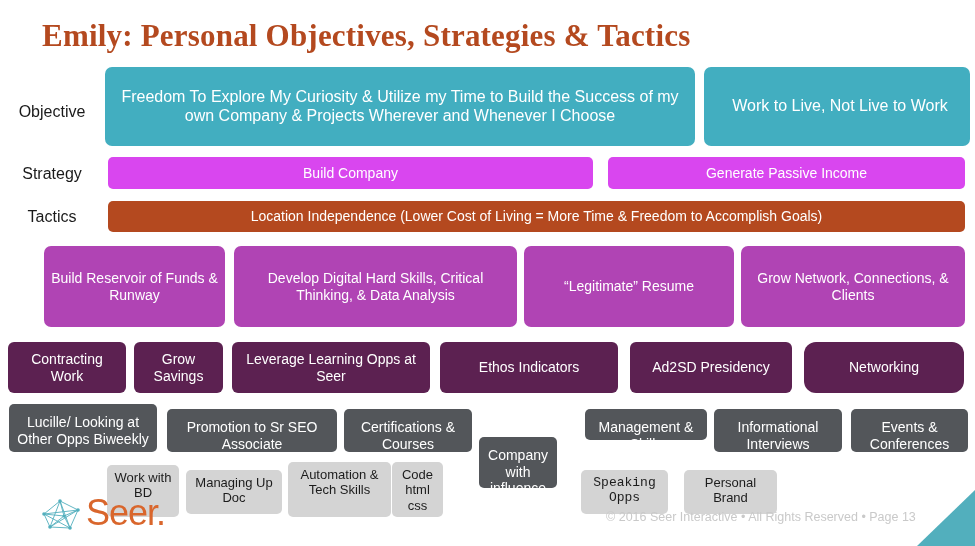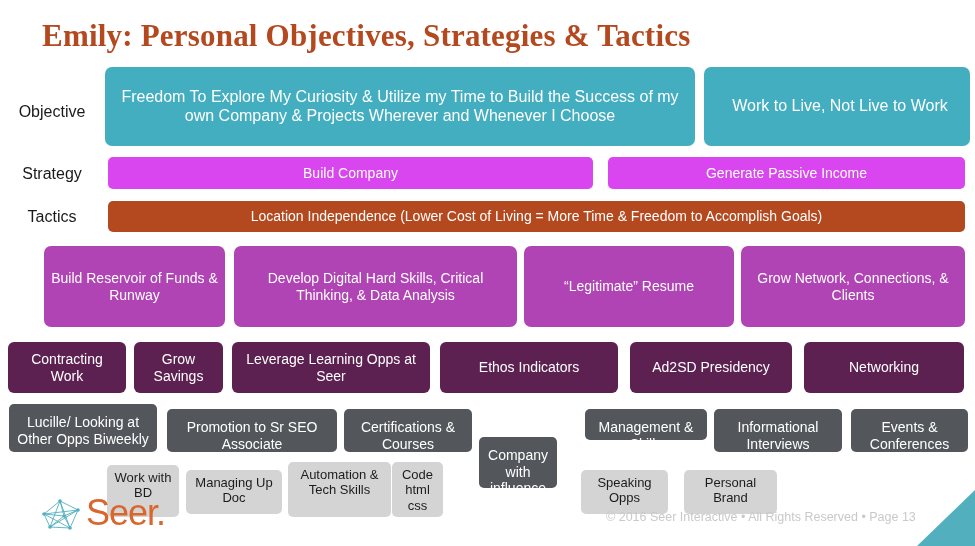--- a/index.html
+++ b/index.html
@@ -193,21 +193,21 @@
   </div>
   <div class="box darkpurple-box" style="left:232px; top:342px; width:198px; height:51px;">
     <span class="box-text">Leverage Learning Opps at Seer</span>
   </div>
   <div class="box darkpurple-box" style="left:440px; top:342px; width:178px; height:51px;">
     <span class="box-text">Ethos Indicators</span>
   </div>
   <div class="box darkpurple-box" style="left:630px; top:342px; width:162px; height:51px;">
     <span class="box-text">Ad2SD Presidency</span>
   </div>
-  <div class="box darkpurple-box" style="left:804px; top:342px; width:160px; height:51px;">
+  <div class="box darkpurple-box" style="left:804px; top:342px; width:160px; height:51px;border-radius:12px;">
     <span class="box-text">Networking</span>
   </div>
 
   <div class="box gray-box" style="left:9px; top:404px; width:148px; height:48px;">
     <span class="box-text">Lucille/ Looking at Other Opps Biweekly</span>
   </div>
   <div class="box gray-box" style="left:167px; top:409px; width:170px; height:43px;">
     <span class="box-text">Promotion to Sr SEO Associate</span>
   </div>
   <div class="box gray-box" style="left:344px; top:409px; width:128px; height:43px;">
@@ -231,21 +231,21 @@
   </div>
   <div class="box lightgray-box" style="left:186px; top:470px; width:96px; height:44px;">
     <span class="box-text">Managing Up Doc</span>
   </div>
   <div class="box lightgray-box" style="left:288px; top:462px; width:103px; height:55px;">
     <span class="box-text">Automation &amp; Tech Skills</span>
   </div>
   <div class="box lightgray-box" style="left:392px; top:462px; width:51px; height:55px;">
     <span class="box-text">Code html css</span>
   </div>
-  <div class="box lightgray-box" style="left:581px; top:470px; width:87px; height:44px;">
+  <div class="box lightgray-box" style="left:581px; top:470px; width:87px; height:44px;font-family:Liberation Mono, monospace;">
     <span class="box-text">Speaking Opps</span>
   </div>
   <div class="box lightgray-box" style="left:684px; top:470px; width:93px; height:44px;">
     <span class="box-text">Personal Brand</span>
   </div>
 
   <div id="logo-wrap">
     <svg id="logo-mark" width="42" height="34" viewBox="0 0 42 34">
       <g stroke="#52afbd" stroke-width="0.9" fill="none">
         <path d="M4,16 L20,3 L38,12 L30,30 L10,29 Z"></path>

